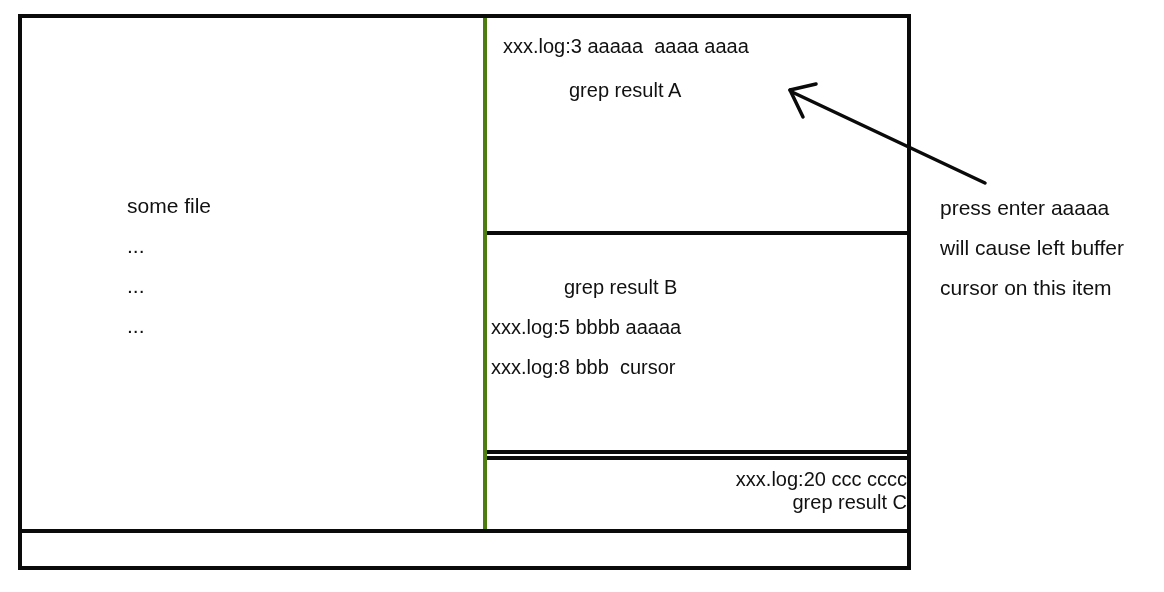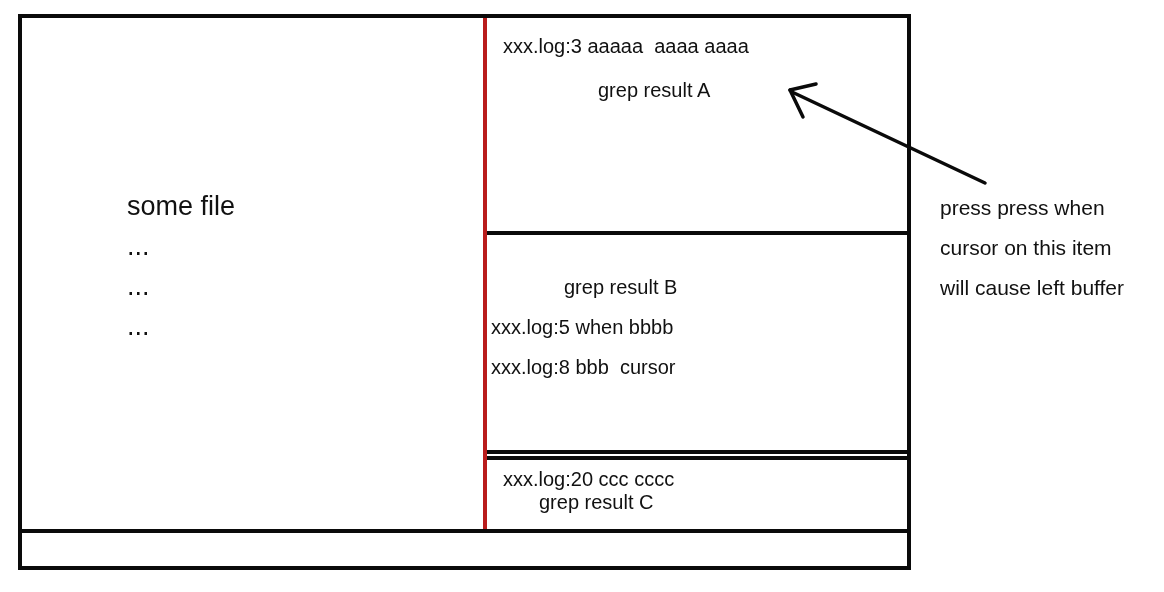--- a/index.html
+++ b/index.html
@@ -30,23 +30,23 @@
   }
   .main-row {
     display: flex;
     flex: 1;
     min-height: 0;
     border-bottom: 4px solid #0a0a0a;
   }
   .left-pane {
     width: 465px;
     box-sizing: border-box;
-    border-right: 4px solid #b91c1c;
+    border-right: 4px solid #4d7c0f;
     padding: 168px 0 0 105px;
-    font-size: 27px;
+    font-size: 21px;
     line-height: 40px;
   }
   .right-col {
     flex: 1;
     display: flex;
     flex-direction: column;
     min-width: 0;
   }
   .pane {
     box-sizing: border-box;
@@ -59,30 +59,31 @@
   .pane-b {
     flex: 1;
     border-bottom: 4px solid #0a0a0a;
     margin-bottom: 2px;
     padding: 32px 0 0 4px;
   }
   .pane-c {
     height: 73px;
     border-top: 4px solid #0a0a0a;
     padding: 8px 0 0 16px;
+    text-align: right;
   }
   .gline {
     font-size: 20px;
     line-height: 40px;
     white-space: pre;
   }
   .pane-c .gline {
     line-height: 23px;
   }
-  .glabel-a { margin-left: 95px; margin-top: 4px; }
+  .glabel-a { margin-left: 66px; margin-top: 4px; }
   .glabel-b { margin-left: 73px; }
   .glabel-c { margin-left: 36px; }
   .status-bar {
     height: 33px;
   }
   .annotation {
     position: absolute;
     left: 940px;
     top: 188px;
     width: 224px;
@@ -117,21 +118,21 @@
 
       <div class="right-col">
 
         <div class="pane pane-a">
           <div class="gline">xxx.log:3 aaaaa  aaaa aaaa</div>
           <div class="gline glabel-a">grep result A</div>
         </div>
 
         <div class="pane pane-b">
           <div class="gline glabel-b">grep result B</div>
-          <div class="gline">xxx.log:5 when bbbb</div>
+          <div class="gline">xxx.log:5 bbbb aaaaa</div>
           <div class="gline">xxx.log:8 bbb  cursor</div>
         </div>
 
         <div class="pane pane-c">
           <div class="gline">xxx.log:20 ccc cccc</div>
           <div class="gline glabel-c">grep result C</div>
         </div>
 
       </div>
     </div>
@@ -140,18 +141,18 @@
 
   </div>
 
   <svg class="arrow-svg" width="1164" height="592" viewBox="0 0 1164 592" xmlns="http://www.w3.org/2000/svg">
     <line x1="985" y1="183" x2="792" y2="92" stroke="#0a0a0a" stroke-width="3.5" stroke-linecap="round"></line>
     <line x1="790" y1="90" x2="816" y2="84" stroke="#0a0a0a" stroke-width="3.5" stroke-linecap="round"></line>
     <line x1="790" y1="90" x2="803" y2="117" stroke="#0a0a0a" stroke-width="3.5" stroke-linecap="round"></line>
   </svg>
 
   <div class="annotation">
-    <div class="ann-line">press press when</div>
+    <div class="ann-line">press enter aaaaa</div>
+    <div class="ann-line">will cause left buffer</div>
     <div class="ann-line">cursor on this item</div>
-    <div class="ann-line">will cause left buffer</div>
   </div>
 
 </div>
 
 </body></html>

